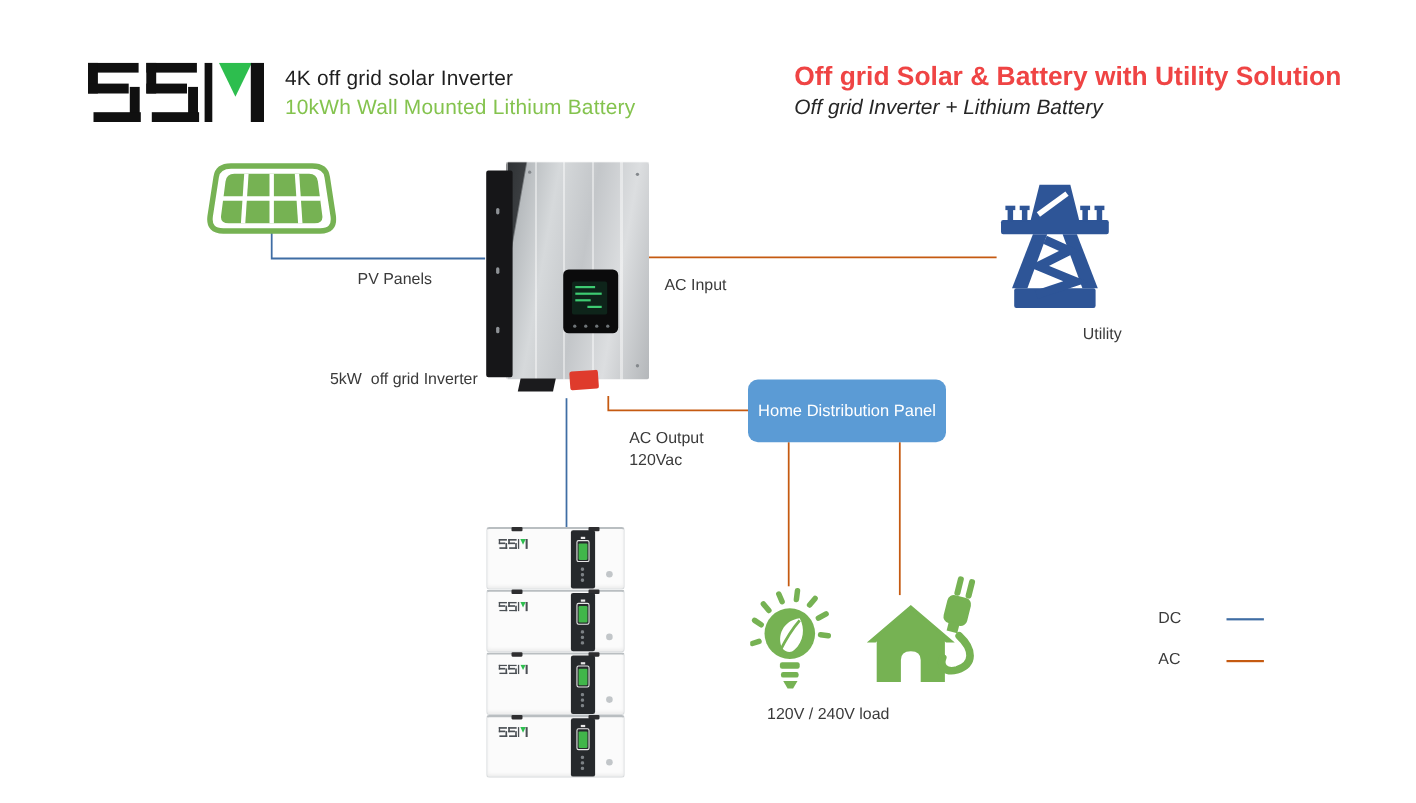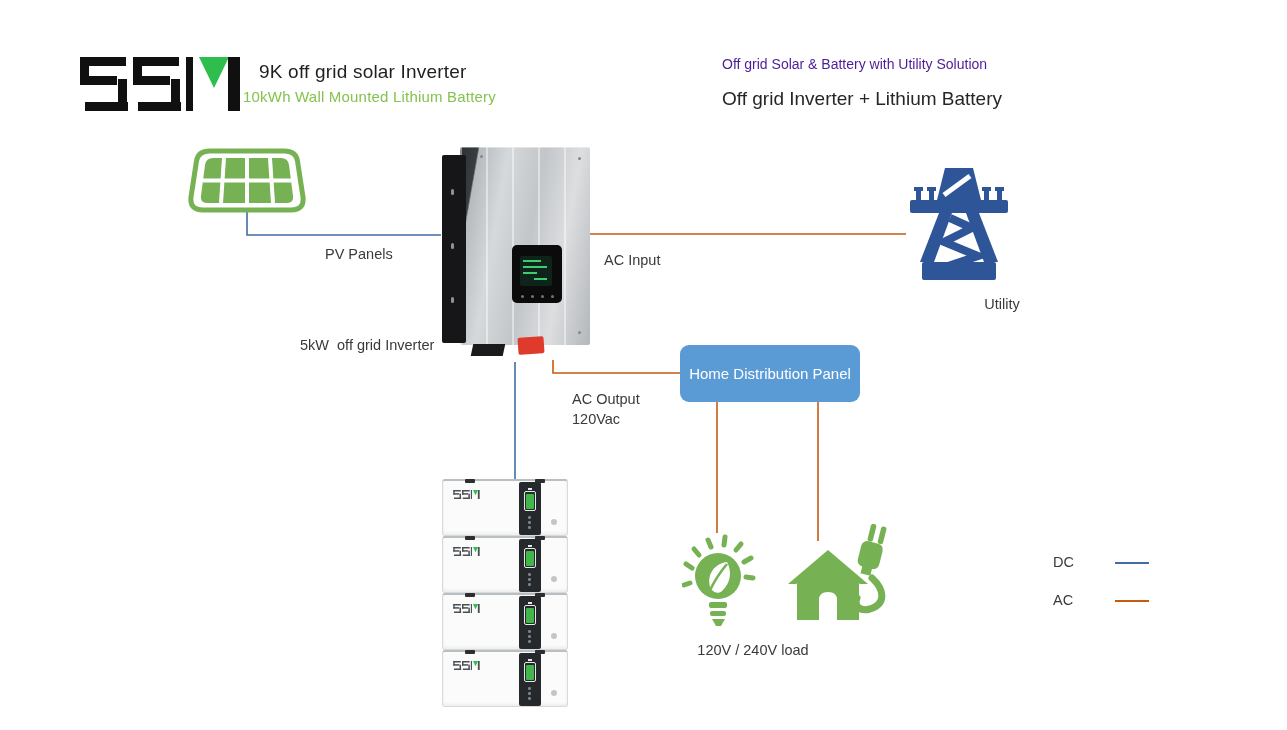--- a/index.html
+++ b/index.html
@@ -2,23 +2,23 @@
 <html style="--green: #76B253; --text_green: #84C34E; --logo_green: #2DBE4E; --battery_green: #41B64A; --tower_blue: #2E5597; --panel_blue: #5B9BD5; --dc: #3F6DA4; --ac: #C55A11;"><head>
 <meta charset="utf-8">
 <style>
   * { margin:0; padding:0; box-sizing:border-box; }
   body { background:#fff; font-family:"Liberation Sans", sans-serif; }
   .canvas { position:relative; width:1287px; height:730px; background:#ffffff; overflow:hidden; }
   .abs { position:absolute; }
 
   
   .hdr-line1 { left:259px; top:61px; font-size:19px; color:#1f1f1f; letter-spacing:.2px; }
-  .hdr-line2 { left:243px; top:88px; font-size:15px; color:var(--text_green); letter-spacing:.2px; }
-  .hdr-title { left:722px; top:56px; font-size:14px; font-weight:normal; color:#4c1d95; }
-  .hdr-sub   { left:722px; top:88px; font-size:19px; color:#262626; }
+  .hdr-line2 { left:259px; top:88px; font-size:19px; color:var(--text_green); letter-spacing:.2px; }
+  .hdr-title { left:722px; top:56px; font-size:24px; font-weight:bold; color:#ef4444; }
+  .hdr-sub   { left:722px; top:88px; font-size:19px; color:#262626;font-style:italic; }
 
   
   .lbl { font-size:14.5px; color:#3a3a3a; }
 
   
   .panel-box { left:680px; top:345px; width:180px; height:57px; background:var(--panel_blue);
     border-radius:9px; color:#fff; font-size:15px; line-height:19px; text-align:center;
     display:flex; align-items:center; justify-content:center; padding:4px 0; }
 
   
@@ -92,21 +92,21 @@
     <path d="M515 362 V480" style="stroke:var(--dc)" stroke-width="1.6"></path>
     <path d="M588 234 H906" style="stroke:var(--ac)" stroke-width="1.6"></path>
     <path d="M553 360 V373 H680" style="stroke:var(--ac)" stroke-width="1.6"></path>
     <path d="M717 402 V533" style="stroke:var(--ac)" stroke-width="1.6"></path>
     <path d="M818 402 V541" style="stroke:var(--ac)" stroke-width="1.6"></path>
   </svg>
 
   <svg class="abs" style="left:80px;top:57px;color:#101010" width="160" height="54">
       <use href="#osm-logo"></use>
     </svg>
-  <div class="abs hdr-line1">9K off grid solar Inverter</div>
+  <div class="abs hdr-line1">4K off grid solar Inverter</div>
   <div class="abs hdr-line2">10kWh Wall Mounted Lithium Battery</div>
   <div class="abs hdr-title">Off grid Solar &amp; Battery with Utility Solution</div>
   <div class="abs hdr-sub">Off grid Inverter + Lithium Battery</div>
 
   <svg class="abs" style="left:188px;top:148px" width="118" height="66" viewBox="0 0 118 66">
     <path d="M22,3 L96,3 Q108,3 109.5,13 L115,49 Q116.5,62 103,62 L15,62 Q1.5,62 3,49 L8.5,13 Q10,3 22,3 Z" fill="#ffffff" style="stroke:var(--green)" stroke-width="5"></path>
     <path d="M25,10 L93,10 Q100,10 101,17 L105,48 Q106,55 98,55 L20,55 Q12,55 13,48 L17,17 Q18,10 25,10 Z" style="fill:var(--green)"></path>
     <g stroke="#ffffff" stroke-width="4">
       <path d="M14.5 32.5 H103.5"></path>
       <path d="M36 10 L33 55"></path>

